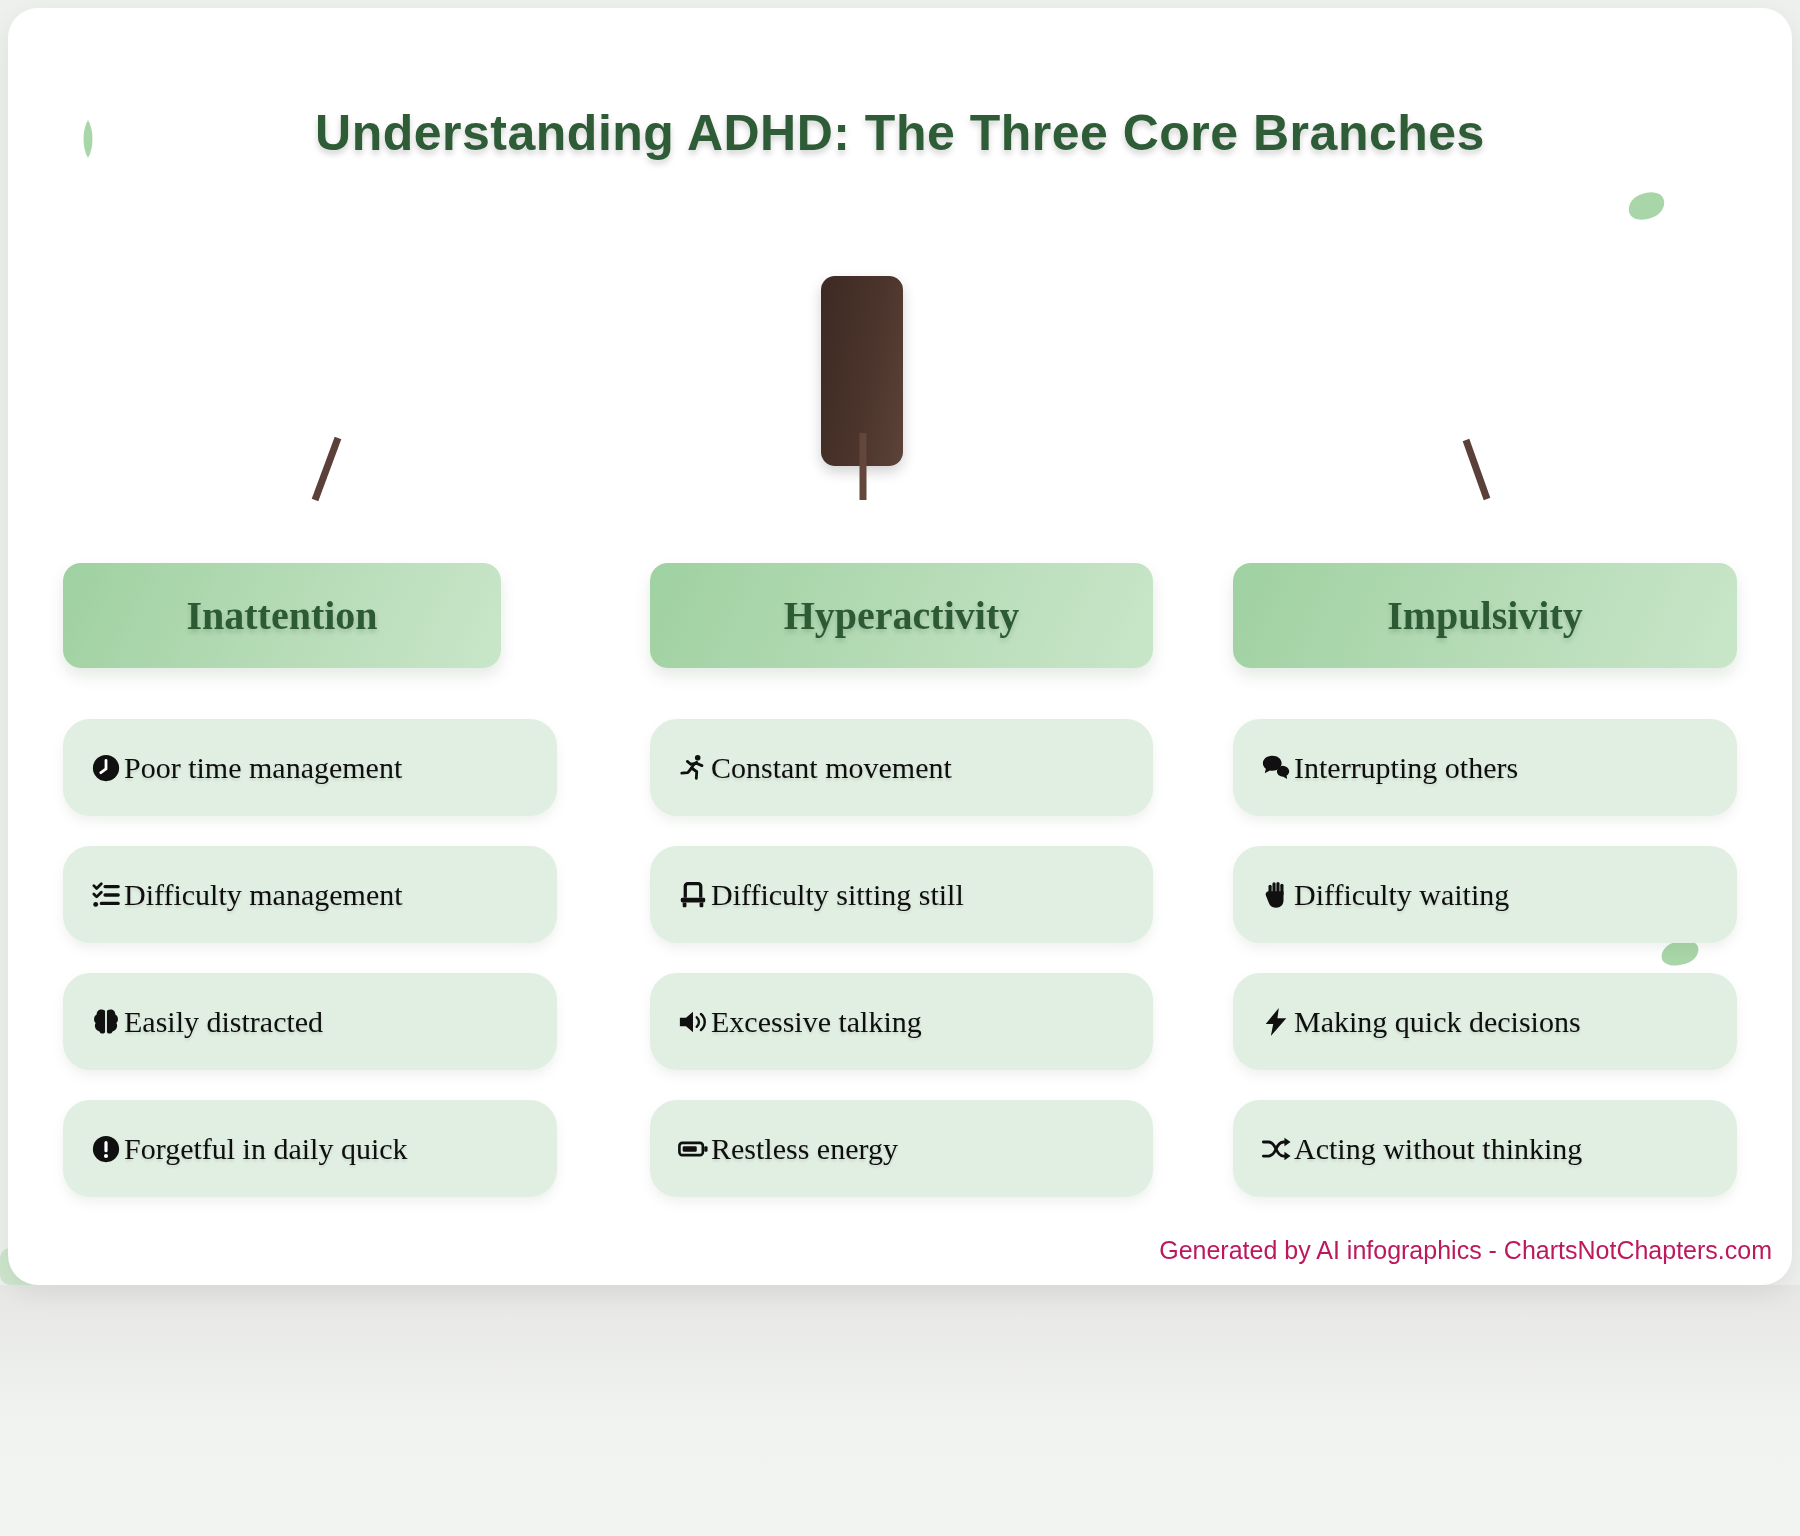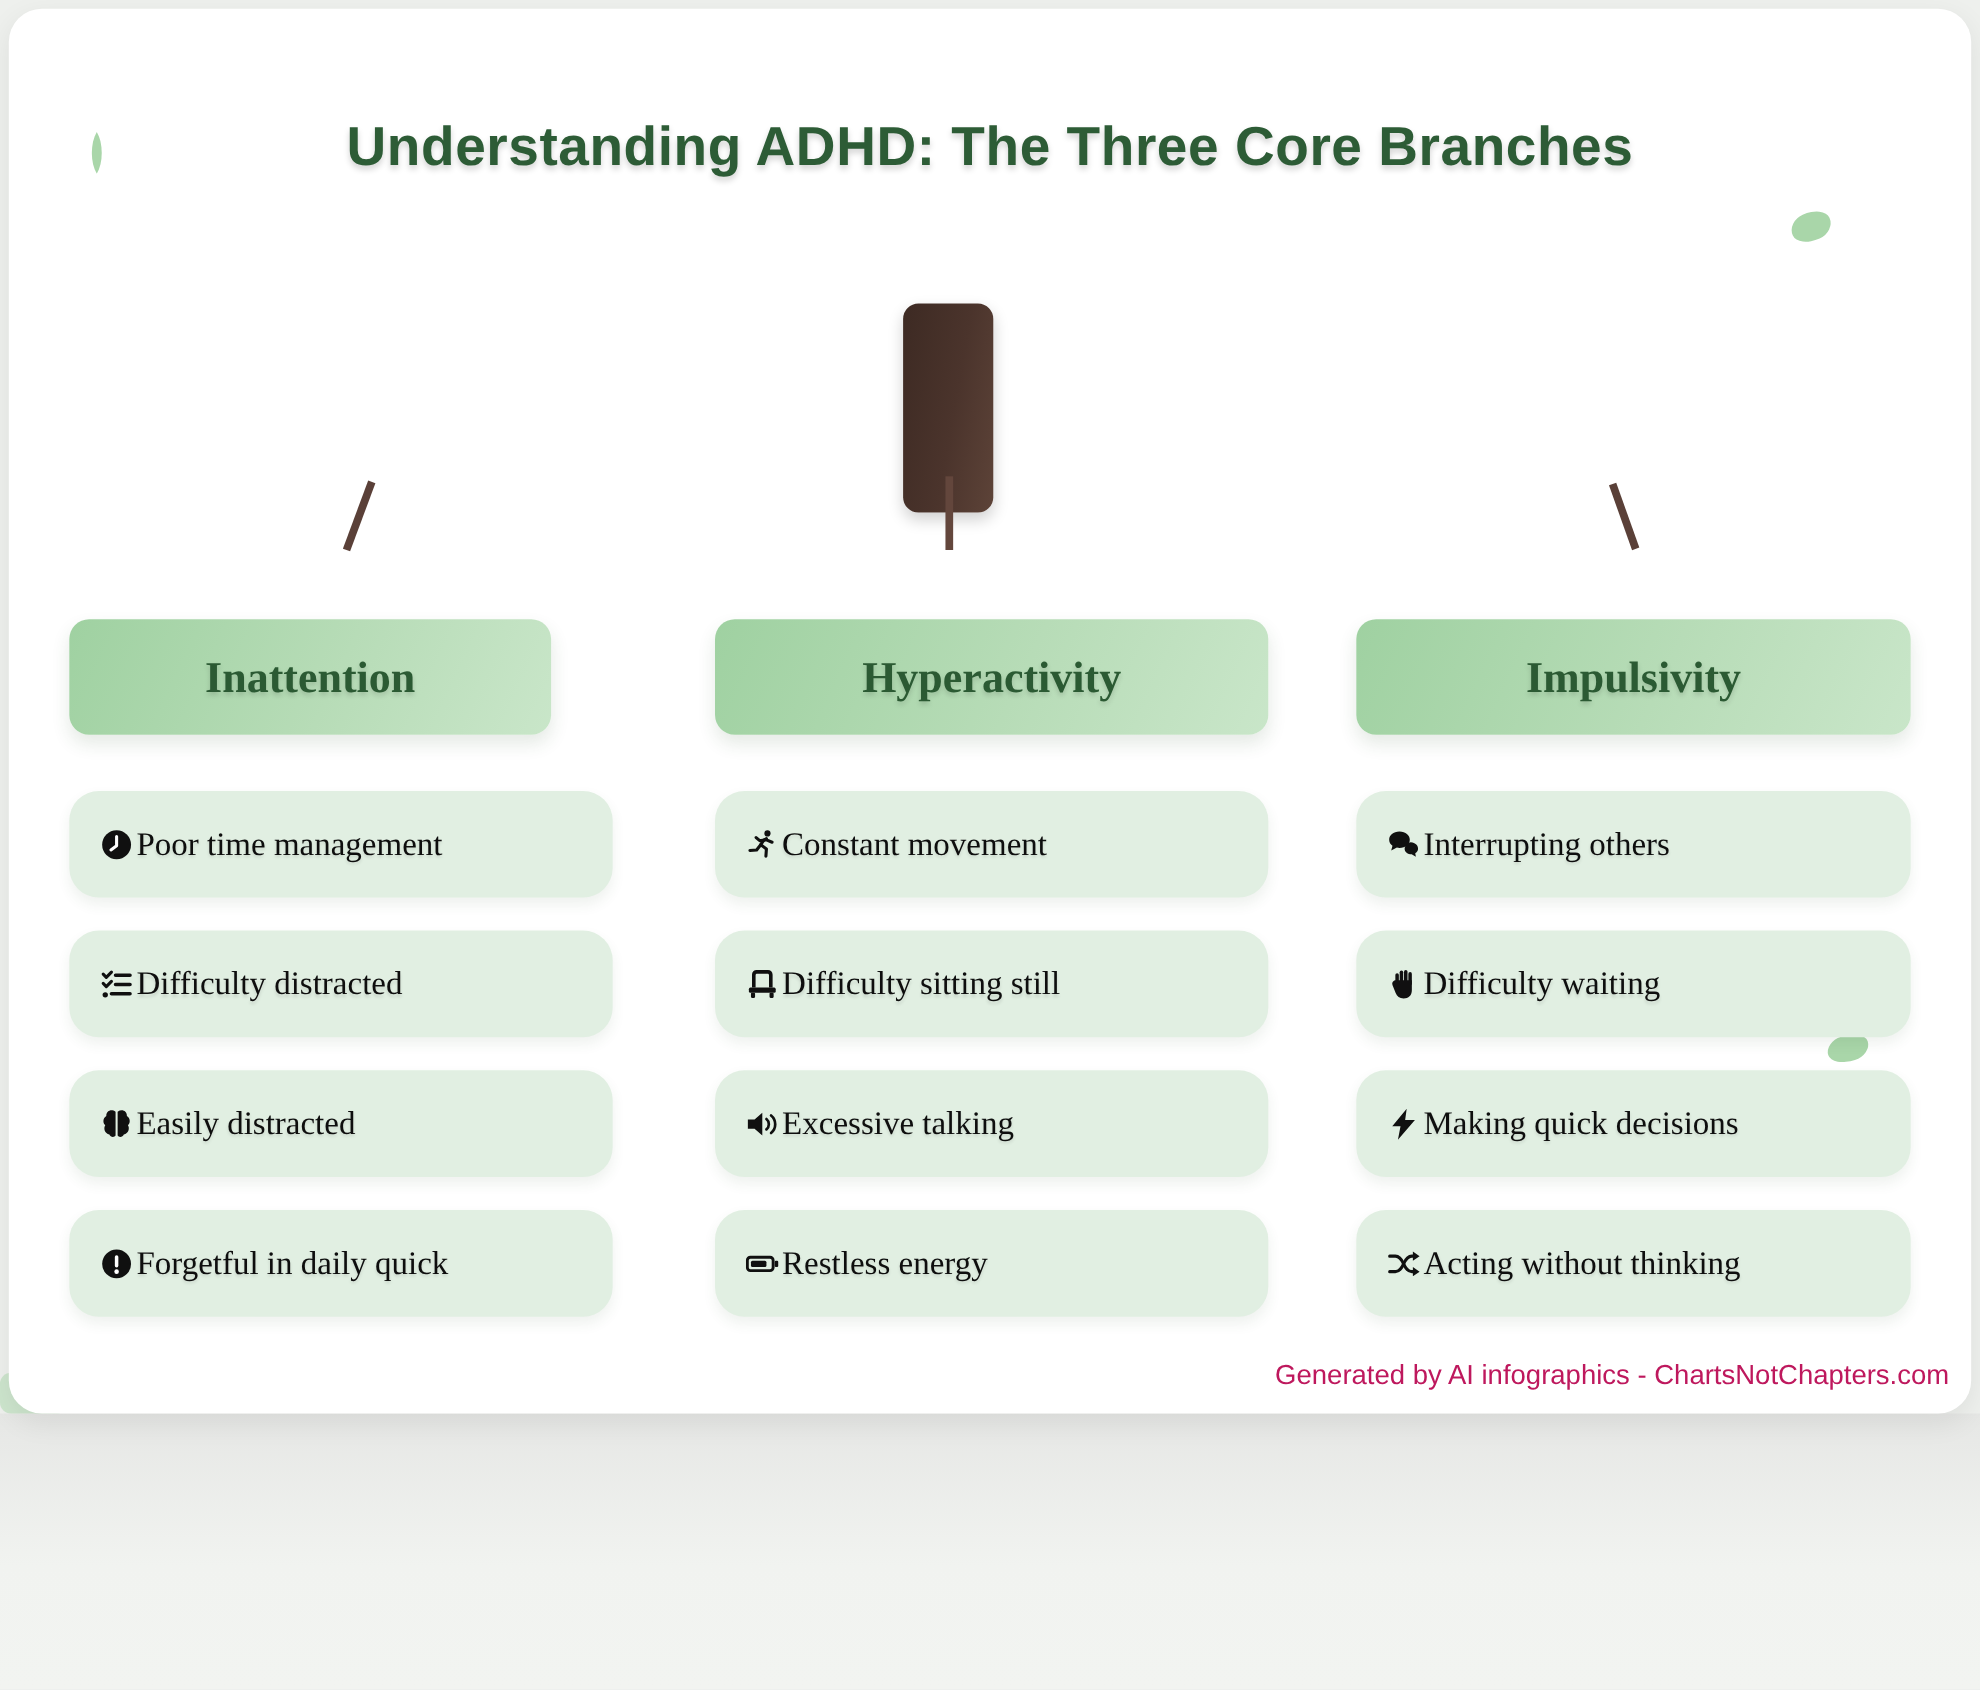--- a/index.html
+++ b/index.html
@@ -111,21 +111,21 @@
 
       <div class="item">
         <span class="icon">
           <svg viewBox="0 0 32 32" width="30" height="30">
             <path d="M3 6 l3 3 5 -5" stroke="#101010" stroke-width="3" fill="none" stroke-linecap="round" stroke-linejoin="round"></path>
             <path d="M3 15 l3 3 5 -5" stroke="#101010" stroke-width="3" fill="none" stroke-linecap="round" stroke-linejoin="round"></path>
             <circle cx="5" cy="26" r="2.6" fill="#101010"></circle>
             <path d="M15 7 H29 M15 16 H29 M11 25 H29" stroke="#101010" stroke-width="3.5" stroke-linecap="round"></path>
           </svg>
         </span>
-        <span>Difficulty distracted</span>
+        <span>Difficulty management</span>
       </div>
 
       <div class="item">
         <span class="icon">
           <svg viewBox="0 0 32 32" width="30" height="30" fill="#101010">
             <path d="M15 4 C11 1 6 3 6 8 C2.5 10 2.5 15 5 17 C3 20 4.5 25 9 26 C10 29 14 29 15 27 Z"></path>
             <path d="M17 4 C21 1 26 3 26 8 C29.5 10 29.5 15 27 17 C29 20 27.5 25 23 26 C22 29 18 29 17 27 Z"></path>
           </svg>
         </span>
         <span>Easily distracted</span>

